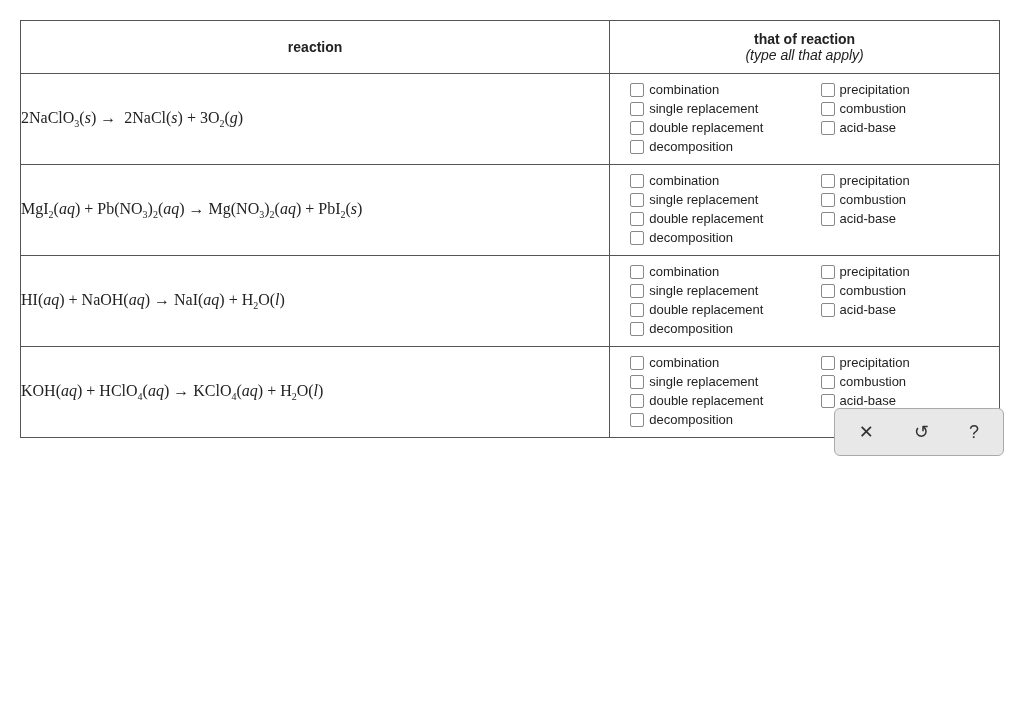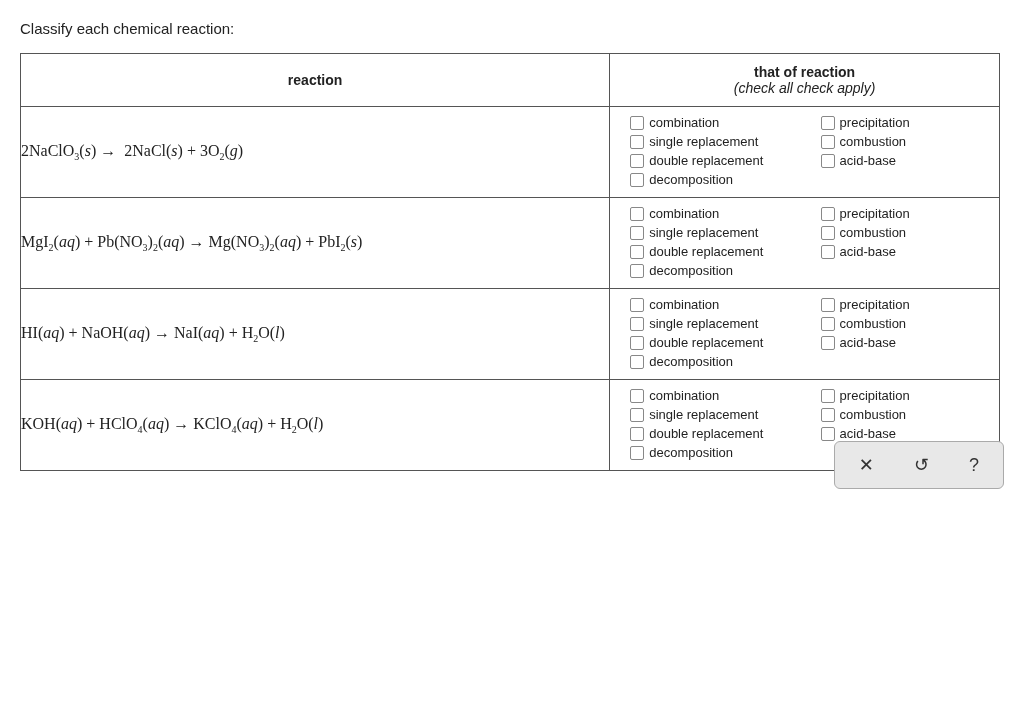--- a/index.html
+++ b/index.html
@@ -126,31 +126,30 @@
       display: flex;
       margin-bottom: 2px;
     }
     .col-left { flex: 1; }
     .col-right { flex: 1; }
   </style>
 </head>
 <body>
 
 <div>
-  <p class="page-title">Classify each chemical reaction:</p>
 
   <table class="main-table">
     <thead>
       <tr class="header-row">
         <th>
           <span>reaction</span>
         </th>
         <th>
           <span>that of reaction</span><br>
-          <span class="header-italic">(check all check apply)</span>
+          <span class="header-italic">(type all that apply)</span>
         </th>
       </tr>
     </thead>
     <tbody>
 
       <tr>
         <td class="reaction-cell">
           <span class="reaction-math">
             2NaClO<sub>3</sub>(<i>s</i>) → &nbsp;2NaCl(<i>s</i>) + 3O<sub>2</sub>(<i>g</i>)
           </span>

